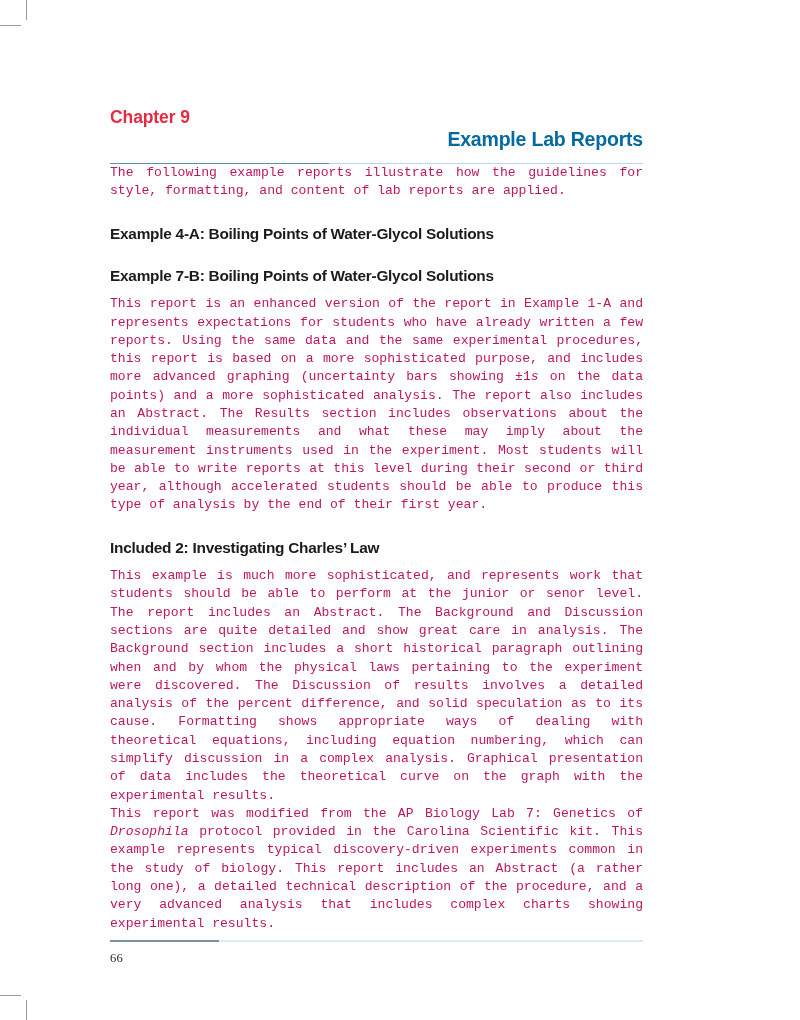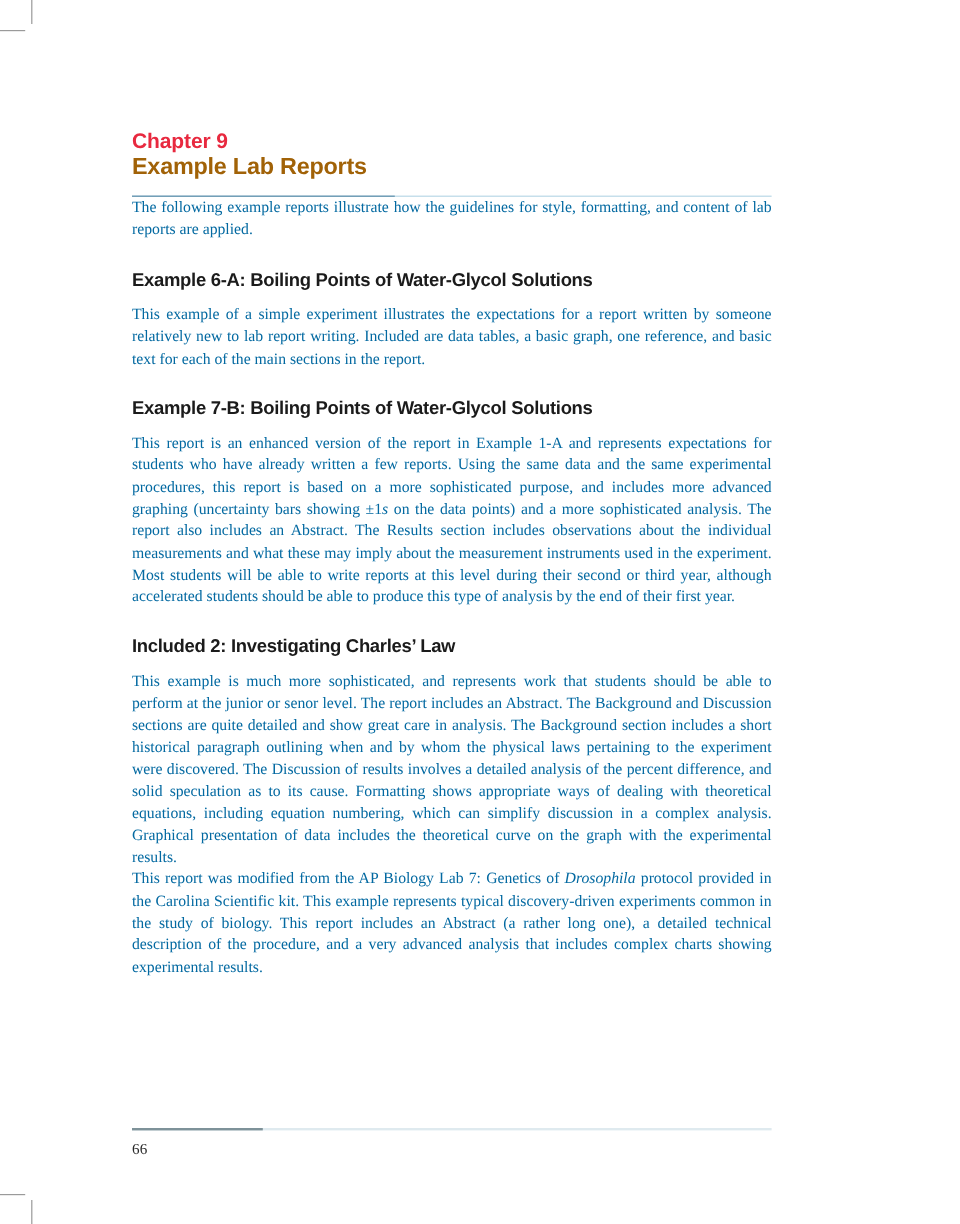--- a/index.html
+++ b/index.html
@@ -54,22 +54,23 @@
     color: #e8293f;
     margin: 0 0 1px 0;
   }
 
   .chapter-title {
     font-family: "Liberation Sans", "DejaVu Sans", sans-serif;
     font-weight: bold;
     font-size: 19.5px;
     line-height: 1.2;
     letter-spacing: -0.2px;
-    color: #a16207;
+    color: #0369a1;
     margin: 0 0 11px 0;
+    text-align: right;
   }
 
   
   .rule {
     position: relative;
     height: 1.6px;
     width: 100%;
     background: #b9d7e6;
     margin: 0;
   }
@@ -93,27 +94,27 @@
     content: "";
     position: absolute;
     left: 0;
     top: 0;
     height: 100%;
     width: 20.5%;
     background: #7e9299;
   }
 
   p.body {
-    font-family: Liberation Serif, serif;
+    font-family: Liberation Mono, monospace;
     font-size: 13.1px;
     line-height: 18.3px;
     text-align: justify;
     text-justify: inter-word;
     margin: 0;
-    color: #0369a1;
+    color: #be185d;
     hyphens: none;
   }
 
   .intro-para { margin-top: 27px; }
 
   h2.section {
     font-family: "Liberation Sans", "DejaVu Sans", sans-serif;
     font-weight: bold;
     font-size: 15.4px;
     line-height: 1.25;
@@ -158,22 +159,21 @@
   <div class="content">
 
     <div class="chapter-label">Chapter 9</div>
 
     <h1 class="chapter-title">Example Lab Reports</h1>
 
     <div class="rule"></div>
 
     <p class="body intro-para">The following example reports illustrate how the guidelines for style, formatting, and content of lab reports are applied.</p>
 
-    <h2 class="section">Example 6-A: Boiling Points of Water-Glycol Solutions</h2>
-    <p class="body">This example of a simple experiment illustrates the expectations for a report written by someone relatively new to lab report writing. Included are data tables, a basic graph, one reference, and basic text for each of the main sections in the report.</p>
+    <h2 class="section">Example 4-A: Boiling Points of Water-Glycol Solutions</h2>
 
     <h2 class="section">Example 7-B: Boiling Points of Water-Glycol Solutions</h2>
     <p class="body"><span>This report is an enhanced version of the report in Example 1-A and represents expectations for students who have already written a few reports. Using the same data and the same experimental procedures, this report is based on a more sophisticated purpose, and includes more advanced graphing (uncertainty bars showing ±1</span><span class="em">s</span><span> on the data points) and a more sophisticated analysis. The report also includes an Abstract. The Results section includes observations about the individual measurements and what these may imply about the measurement instruments used in the experiment. Most students will be able to write reports at this level during their second or third year, although accelerated students should be able to produce this type of analysis by the end of their first year.</span></p>
 
     <h2 class="section">Included 2: Investigating Charles’ Law</h2>
     <p class="body">This example is much more sophisticated, and represents work that students should be able to perform at the junior or senor level. The report includes an Abstract. The Background and Discussion sections are quite detailed and show great care in analysis. The Background section includes a short historical paragraph outlining when and by whom the physical laws pertaining to the experiment were discovered. The Discussion of results involves a detailed analysis of the percent difference, and solid speculation as to its cause. Formatting shows appropriate ways of dealing with theoretical equations, including equation numbering, which can simplify discussion in a complex analysis. Graphical presentation of data includes the theoretical curve on the graph with the experimental results.</p>
 
     <p class="body"><span>This report was modified from the AP Biology Lab 7: Genetics of </span><span class="em">Drosophila</span><span> protocol provided in the Carolina Scientific kit. This example represents typical discovery-driven experiments common in the study of biology. This report includes an Abstract (a rather long one), a detailed technical description of the procedure, and a very advanced analysis that includes complex charts showing experimental results.</span></p>
 
   </div>

